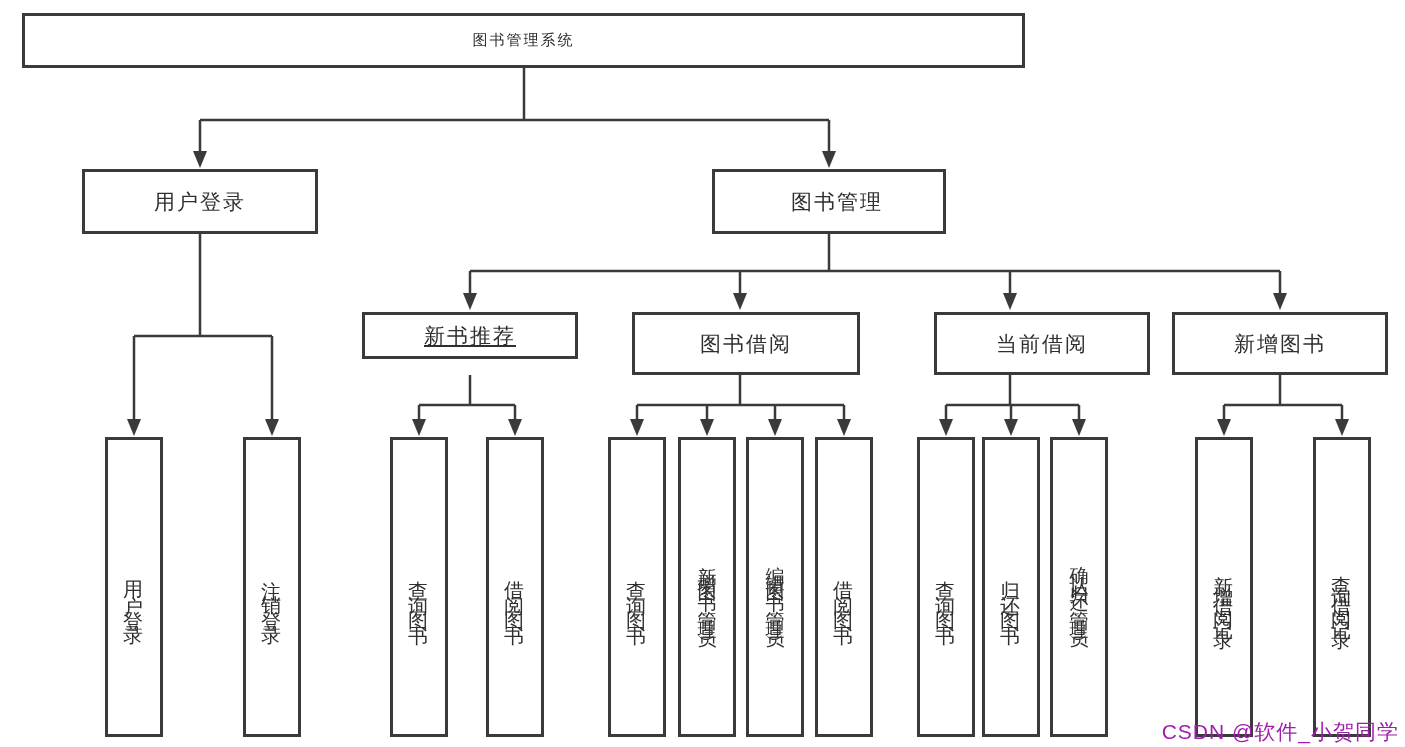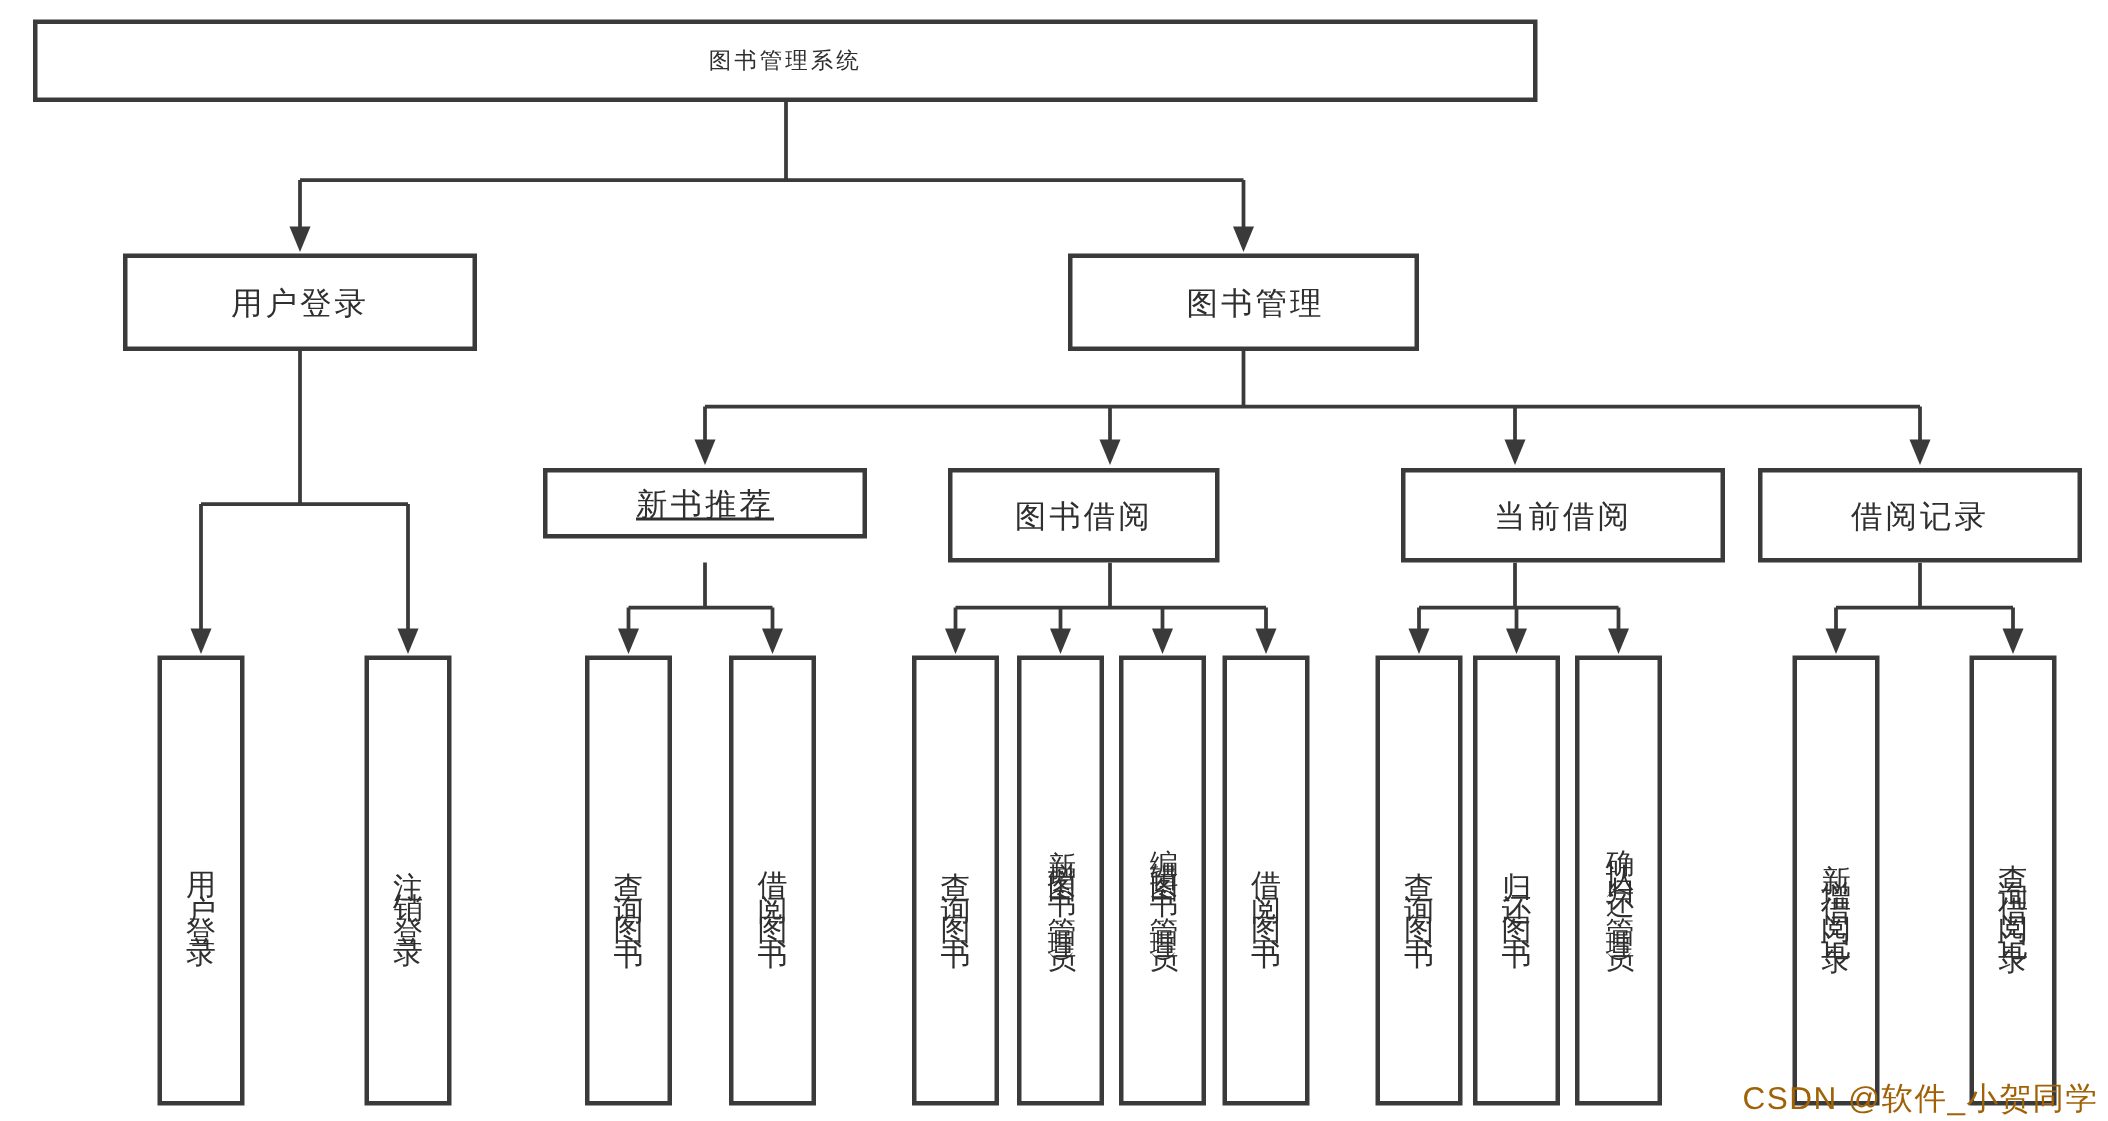--- a/index.html
+++ b/index.html
@@ -53,21 +53,21 @@
   }
   .v4 span { font-size: 20px; letter-spacing: 15px; margin-bottom: -15px; }
   .v6 span { font-size: 20px; letter-spacing: 11px; margin-bottom: -11px; }
   .v9 span { font-size: 19px; letter-spacing: 9px;  margin-bottom: -9px; }
   .watermark {
     position: absolute;
     right: 6px;
     bottom: 1px;
     font-size: 21px;
     letter-spacing: 1px;
-    color: #a16207;
+    color: #a21caf;
     z-index: 10;
     white-space: nowrap;
   }
 </style>
 </head>
 <body>
 
 <div class="canvas">
 
   <svg class="connectors" viewBox="0 0 1405 747" aria-hidden="true">
@@ -102,23 +102,23 @@
       <polygon points="1335,419 1349,419 1342,436"></polygon>
     </g>
   </svg>
 
   <div class="node hbox root-box" style="left:22px; top:13px; width:1003px; height:55px;">图书管理系统</div>
 
   <div class="node hbox" style="left:82px; top:169px; width:236px; height:65px;">用户登录</div>
   <div class="node hbox" style="left:712px; top:169px; width:234px; height:65px;padding-left:16px;">图书管理</div>
 
   <div class="node hbox" style="left:362px; top:312px; width:216px; height:47px;text-decoration:underline;">新书推荐</div>
-  <div class="node hbox" style="left:632px; top:312px; width:181px; height:63px;">图书借阅</div>
+  <div class="node hbox" style="left:632px; top:312px; width:228px; height:63px;">图书借阅</div>
   <div class="node hbox" style="left:934px; top:312px; width:216px; height:63px;">当前借阅</div>
-  <div class="node hbox" style="left:1172px; top:312px; width:216px; height:63px;">借阅记录</div>
+  <div class="node hbox" style="left:1172px; top:312px; width:216px; height:63px;">新增图书</div>
 
   <div class="node vbox v4" style="left:105px; top:437px; width:58px; height:300px;">
     <span>用户登录</span>
   </div>
   <div class="node vbox v4" style="left:243px; top:437px; width:58px; height:300px;">
     <span>注销登录</span>
   </div>
 
   <div class="node vbox v4" style="left:390px; top:437px; width:58px; height:300px;">
     <span>查询图书</span>

